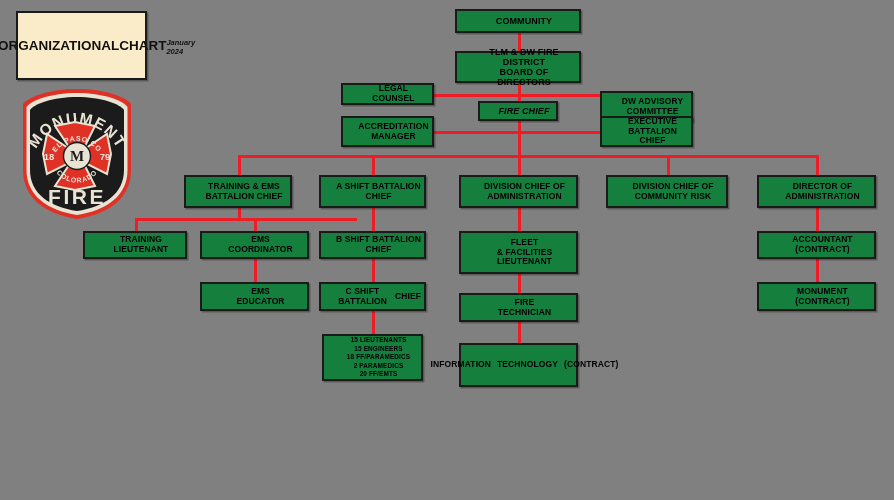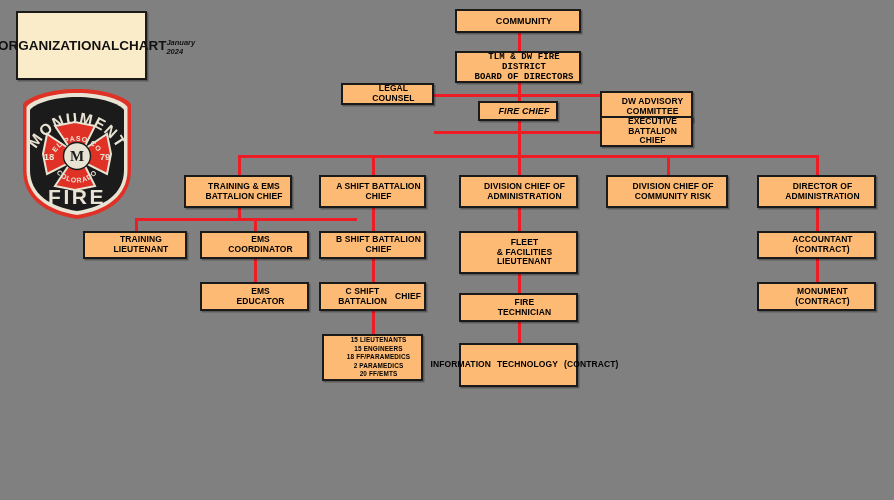--- a/index.html
+++ b/index.html
@@ -21,21 +21,21 @@
     position: absolute;
     background: #ee1c24;
   }
   .vline { width: 3px; }
   .hline { height: 3px; }
 
   
   .box {
     position: absolute;
     box-sizing: border-box;
-    background: #fdba74;
+    background: #15803d;
     border: 2.5px solid #1a1a1a;
     display: flex;
     align-items: center;
     justify-content: center;
     text-align: center;
     color: #000;
     font-weight: bold;
     letter-spacing: 0.1px;
     line-height: 1.12;
     z-index: 5;
@@ -172,38 +172,42 @@
   <div class="line vline" style="left:518px; top:274px; height:19px;"></div>
   <div class="line vline" style="left:518px; top:322px; height:21px;"></div>
 
   <div class="line vline" style="left:816px; top:208px; height:23px;"></div>
   <div class="line vline" style="left:816px; top:259px; height:23px;"></div>
 
   <div class="box f9" style="left:455px; top:9px; width:126px; height:24px;">
     <span>COMMUNITY</span>
   </div>
 
-  <div class="box f9" style="left:455px; top:51px; width:126px; height:32px; flex-direction:column;font-family:Liberation Mono, monospace;">
+  <div class="box f9" style="left:455px; top:51px; width:126px; height:32px; flex-direction:column;">
     <span>TLM &amp; DW FIRE DISTRICT</span>
     <span>BOARD OF DIRECTORS</span>
   </div>
 
   <div class="box f85" style="left:341px; top:83px; width:93px; height:22px;">
     <span>LEGAL COUNSEL</span>
   </div>
 
   <div class="box f85" style="left:600px; top:91px; width:93px; height:31px; flex-direction:column;">
     <span>DW ADVISORY</span>
     <span>COMMITTEE</span>
   </div>
 
   <div class="box f9" style="left:478px; top:101px; width:80px; height:20px;font-style:italic;">
     <span>FIRE CHIEF</span>
   </div>
 
+  <div class="box f85" style="left:341px; top:116px; width:93px; height:31px; flex-direction:column;">
+    <span>ACCREDITATION</span>
+    <span>MANAGER</span>
+  </div>
 
   <div class="box f85" style="left:600px; top:116px; width:93px; height:31px; flex-direction:column;">
     <span>EXECUTIVE</span>
     <span>BATTALION CHIEF</span>
   </div>
 
   <div class="box f85" style="left:184px; top:175px; width:108px; height:33px; flex-direction:column;">
     <span>TRAINING &amp; EMS</span>
     <span>BATTALION CHIEF</span>
   </div>

